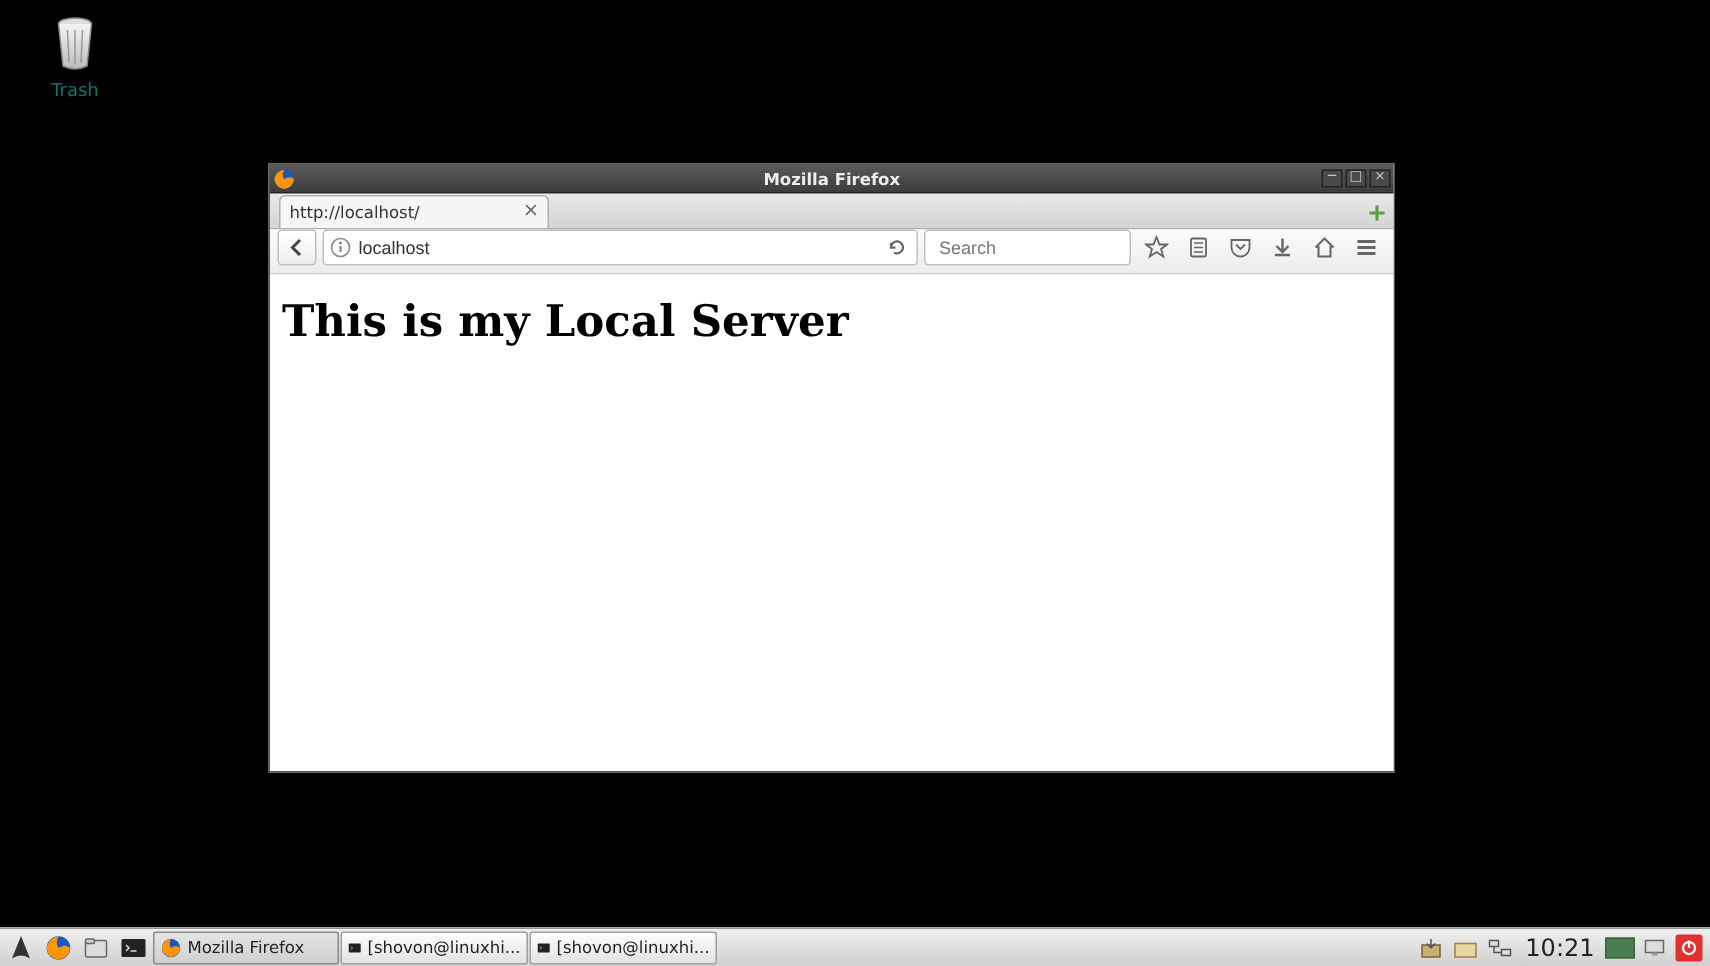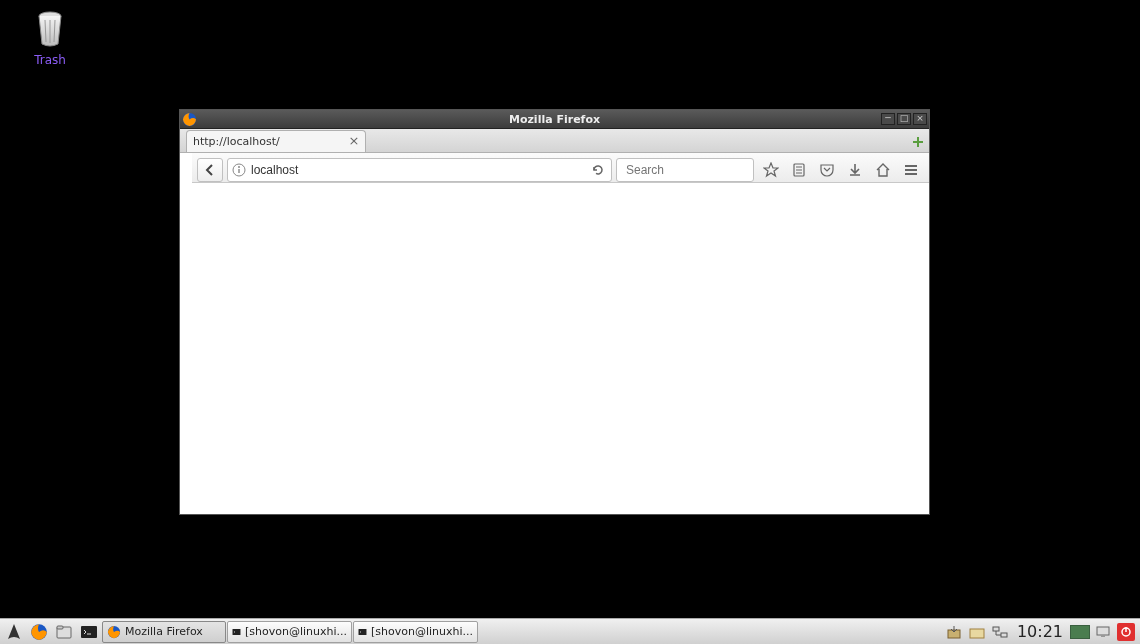--- a/index.html
+++ b/index.html
@@ -9,21 +9,21 @@
   background: #000;
   position: relative;
   font-family: "DejaVu Sans", sans-serif;
   overflow: hidden;
 }
 
 
 .desktop-icon {
   position: absolute;
   text-align: center;
-  color: #8b5cf6;
+  color: #0f766e;
   font-size: 12px;
   cursor: pointer;
 }
 .trash-icon { left: 28px; top: 10px; width: 44px; }
 .trash-icon svg { width: 30px; height: 38px; }
 .trash-icon .label { margin-top: 2px; text-shadow: 1px 1px 2px #000; }
 
 
 .browser-window {
   position: absolute;
@@ -115,24 +115,23 @@
   color: #5a9e3f;
   font-size: 16px;
 }
 
 
 .navbar {
   height: 30px;
   background: linear-gradient(to bottom, #fbfbfb, #ececec);
   border-bottom: 1px solid #c8c8c8;
   display: flex;
-  align-items: flex-end;
+  align-items: flex-start;
   padding: 0 5px;
   gap: 4px;
-  margin-left: 12px;
 }
 .nav-btn {
   width: 26px; height: 24px;
   border: 1px solid #c0c0c0;
   border-radius: 3px;
   background: linear-gradient(#fff,#eee);
   display: flex; align-items: center; justify-content: center;
   cursor: pointer;
   color: #555;
 }
@@ -372,20 +371,23 @@
       <div class="tool-icon">
         <svg width="16" height="16" viewBox="0 0 16 16">
           <line x1="2" y1="4" x2="14" y2="4" stroke="#666" stroke-width="2"></line>
           <line x1="2" y1="8" x2="14" y2="8" stroke="#666" stroke-width="2"></line>
           <line x1="2" y1="12" x2="14" y2="12" stroke="#666" stroke-width="2"></line>
         </svg>
       </div>
     </div>
   </div>
 
+  <div class="page-content">
+    <h1>This is my Local Server</h1>
+  </div>
 </div>
 
 <div class="taskbar">
   <div class="tb-launcher">
     <svg width="20" height="20" viewBox="0 0 20 20">
       <path d="M10 2 L16 17 Q10 13 4 17 Z" fill="#333"></path>
     </svg>
   </div>
   <div class="tb-launcher">
     <svg width="18" height="18" viewBox="0 0 16 16">

